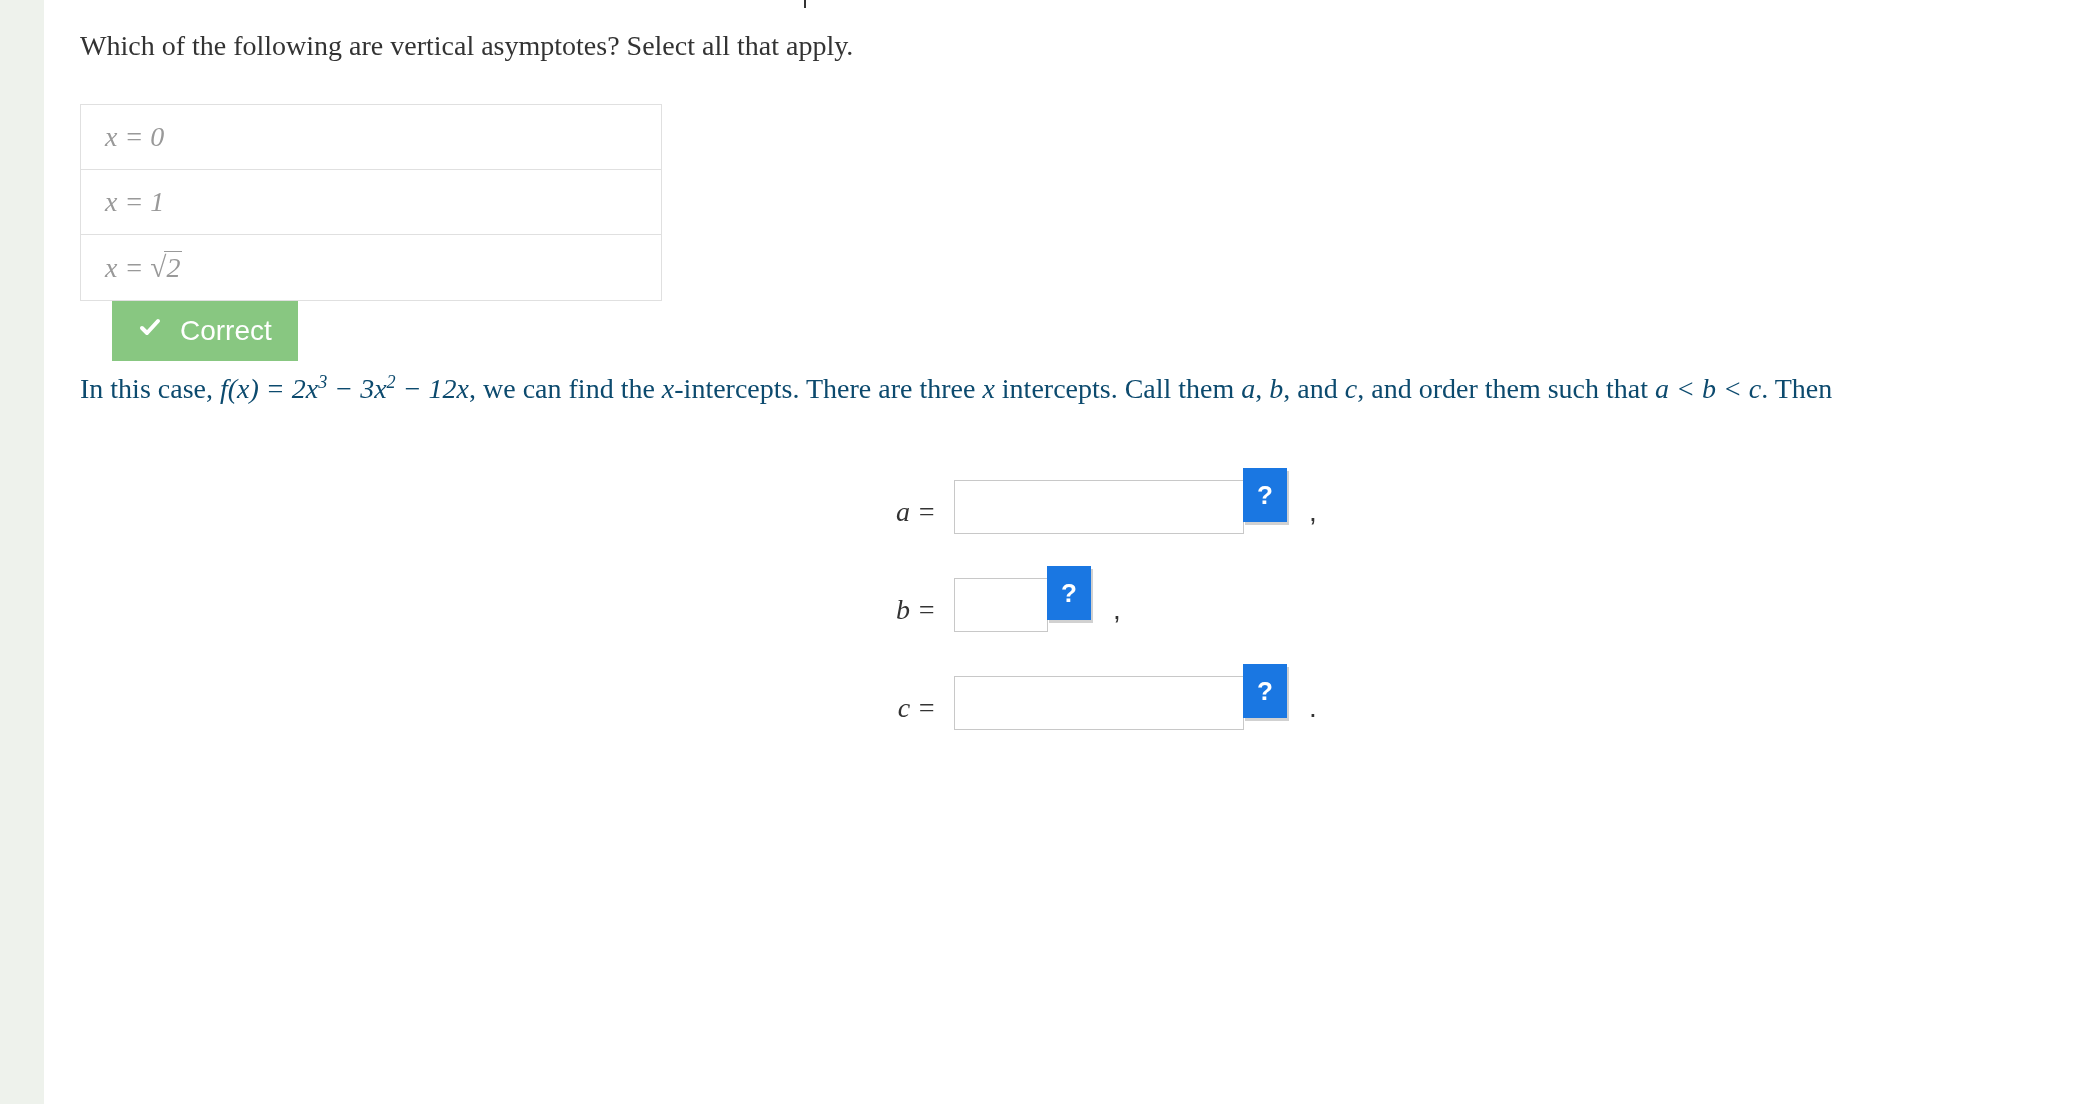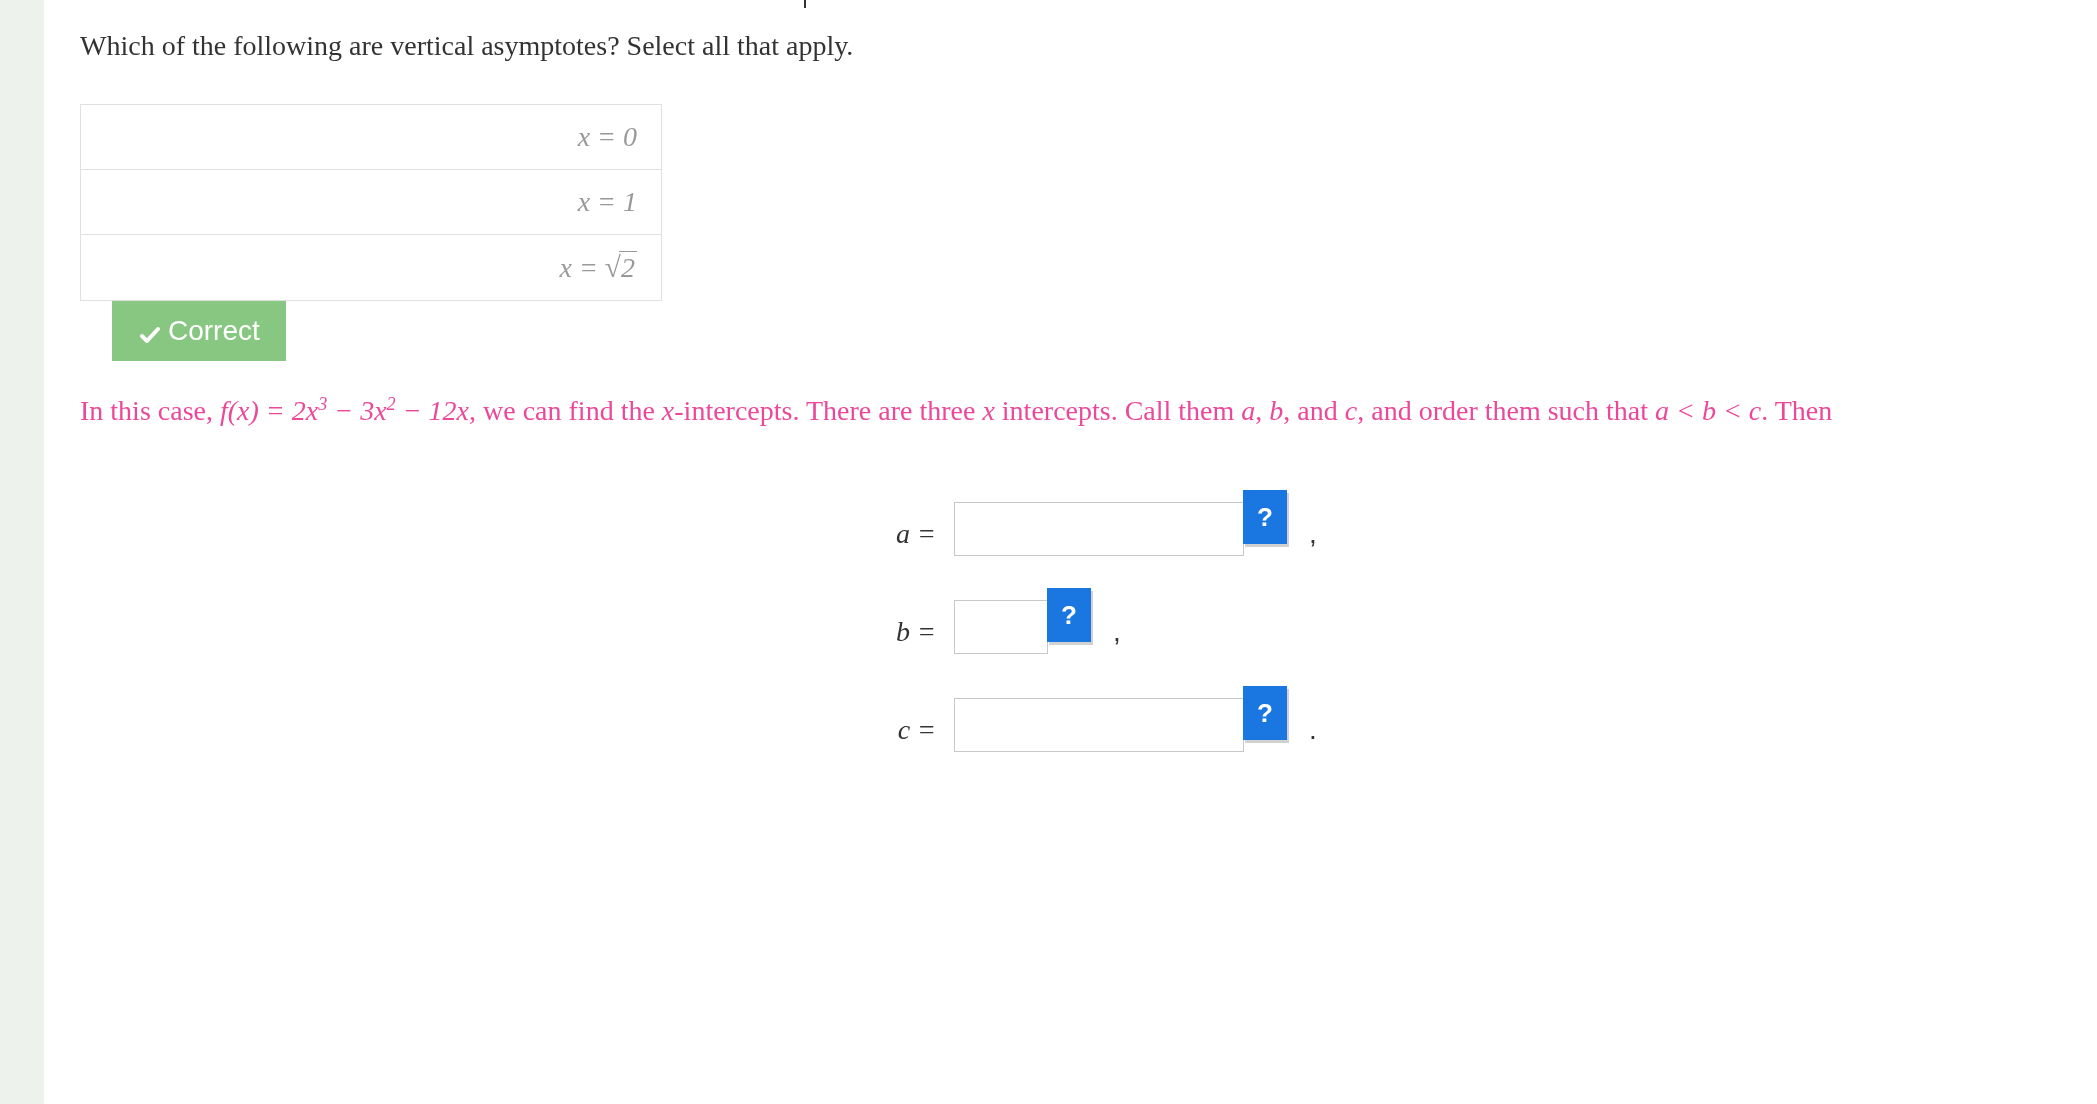--- a/index.html
+++ b/index.html
@@ -24,21 +24,20 @@
     padding: 30px 20px 40px 36px;
     position: relative;
   }
   .question-text {
     margin-bottom: 42px;
     color: #333;
   }
   .options {
     border: 1px solid #e0e0e0;
     width: 580px;
-    text-align: right;
   }
   .option {
     padding: 16px 24px;
     border-bottom: 1px solid #e0e0e0;
     color: #999;
     font-style: italic;
     font-family: 'Latin Modern', Georgia, serif;
     cursor: pointer;
   }
   .option:last-child {
@@ -54,32 +53,32 @@
     align-items: stretch;
   }
   .correct-badge {
     background: #88c781;
     color: #fff;
     font-family: Arial, Helvetica, sans-serif;
     font-size: 28px;
     padding: 14px 26px;
     margin-left: 32px;
     display: flex;
-    align-items: flex-end;
-    gap: 6px;
+    align-items: flex-start;
+    gap: 18px;
   }
   .check-icon svg {
     width: 24px;
     height: 24px;
     display: block;
   }
   .followup {
-    margin-top: 28px;
+    margin-top: 6px;
     line-height: 1.55;
-    color: #ec4899;
+    color: #0c4a6e;
   }
   .math-i {
     font-style: italic;
     font-family: 'Latin Modern', Georgia, serif;
   }
   sup {
     font-size: 0.65em;
     vertical-align: super;
   }
   .inputs-block {

